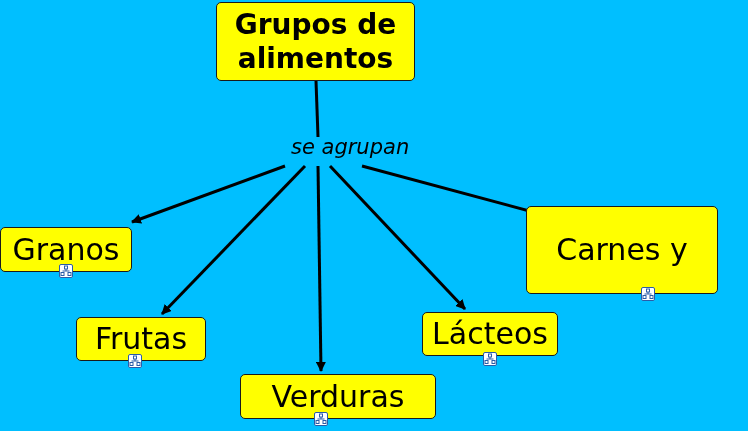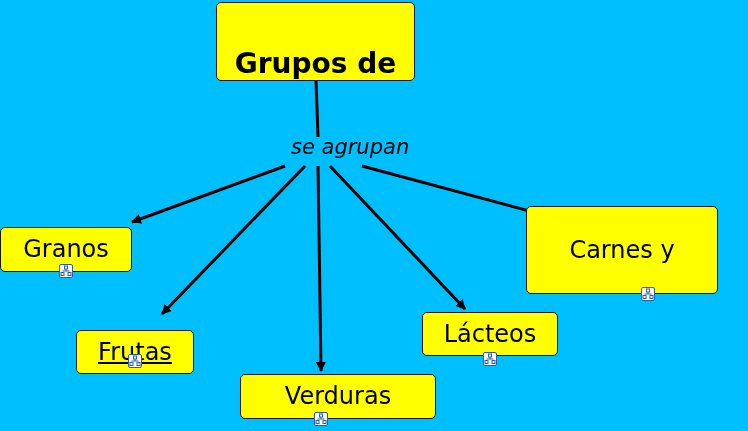--- a/index.html
+++ b/index.html
@@ -31,24 +31,23 @@
       align-items: center;
       justify-content: center;
       text-align: center;
       color: #000;
       cursor: pointer;
     }
     .node-root {
       font-weight: bold;
       font-size: 28px;
       line-height: 1.18;
-      align-items: flex-end;
     }
     .node-child {
-      font-size: 24px;
+      font-size: 30px;
       line-height: 1.2;
     }
     .linking-phrase {
       position: absolute;
       font-style: italic;
       font-size: 21px;
       color: #000;
       white-space: nowrap;
       cursor: default;
       margin-left: 46px;
@@ -82,39 +81,40 @@
   <line x1="285" y1="166" x2="132" y2="222" stroke="#000" stroke-width="3" marker-end="url(#arrowhead)"></line>
   <line x1="305" y1="166" x2="162" y2="314" stroke="#000" stroke-width="3" marker-end="url(#arrowhead)"></line>
   <line x1="318" y1="166" x2="321" y2="371" stroke="#000" stroke-width="3" marker-end="url(#arrowhead)"></line>
   <line x1="330" y1="166" x2="465" y2="309" stroke="#000" stroke-width="3" marker-end="url(#arrowhead)"></line>
   <line x1="362" y1="166" x2="548" y2="216" stroke="#000" stroke-width="3" marker-end="url(#arrowhead)"></line>
 </svg>
 
 <div class="node node-root" style="left:216px; top:2px; width:199px; height:79px;">
   <div>
     <div>Grupos de</div>
+    <div>alimentos</div>
   </div>
 </div>
 
 <div class="linking-phrase" style="left:245px; top:135px;">se agrupan</div>
 
 <div class="node node-child" style="left:0px; top:227px; width:132px; height:45px;">
   <span>Granos</span>
 </div>
 <div class="res-icon" style="left:59px; top:264px;">
   <svg width="12" height="12" viewBox="0 0 12 12">
     <rect x="4.5" y="1" width="3" height="3" fill="none" stroke="#2a5ca8" stroke-width="1"></rect>
     <line x1="6" y1="4" x2="6" y2="6" stroke="#2a5ca8" stroke-width="1"></line>
     <line x1="2.5" y1="6" x2="9.5" y2="6" stroke="#2a5ca8" stroke-width="1"></line>
     <rect x="1" y="7.5" width="3" height="3" fill="none" stroke="#2a5ca8" stroke-width="1"></rect>
     <rect x="8" y="7.5" width="3" height="3" fill="none" stroke="#2a5ca8" stroke-width="1"></rect>
   </svg>
 </div>
 
-<div class="node node-child" style="left:76px; top:330px; width:118px; height:44px;text-decoration:underline;">
+<div class="node node-child" style="left:76px; top:317px; width:130px; height:44px;">
   <span>Frutas</span>
 </div>
 <div class="res-icon" style="left:128px; top:354px;">
   <svg width="12" height="12" viewBox="0 0 12 12">
     <rect x="4.5" y="1" width="3" height="3" fill="none" stroke="#2a5ca8" stroke-width="1"></rect>
     <line x1="6" y1="4" x2="6" y2="6" stroke="#2a5ca8" stroke-width="1"></line>
     <line x1="2.5" y1="6" x2="9.5" y2="6" stroke="#2a5ca8" stroke-width="1"></line>
     <rect x="1" y="7.5" width="3" height="3" fill="none" stroke="#2a5ca8" stroke-width="1"></rect>
     <rect x="8" y="7.5" width="3" height="3" fill="none" stroke="#2a5ca8" stroke-width="1"></rect>
   </svg>

